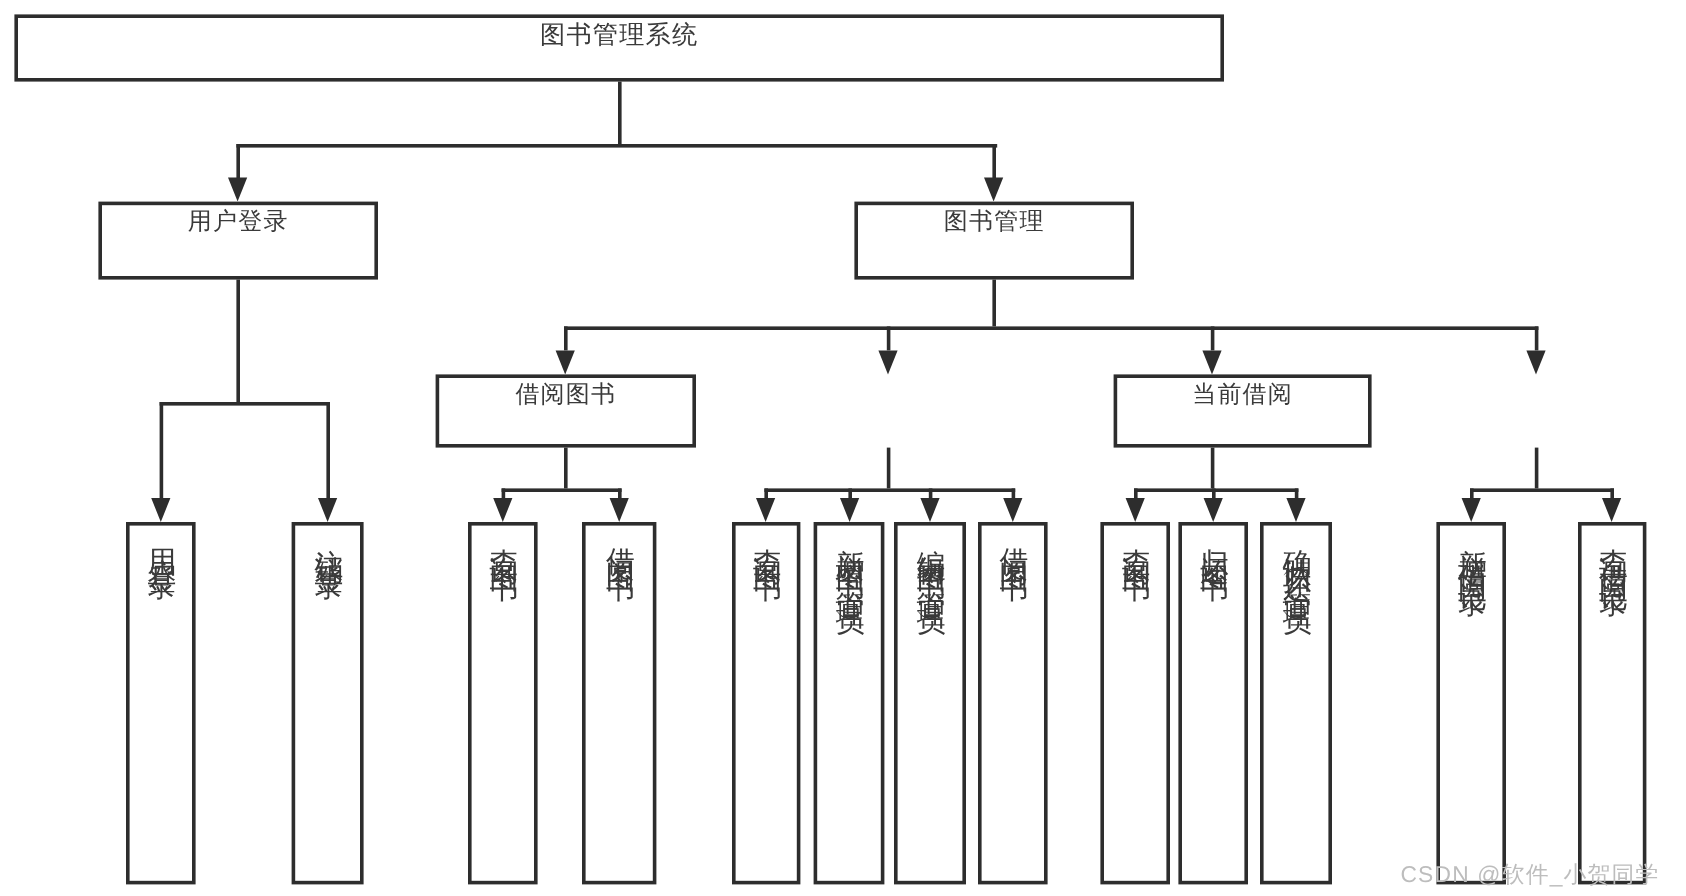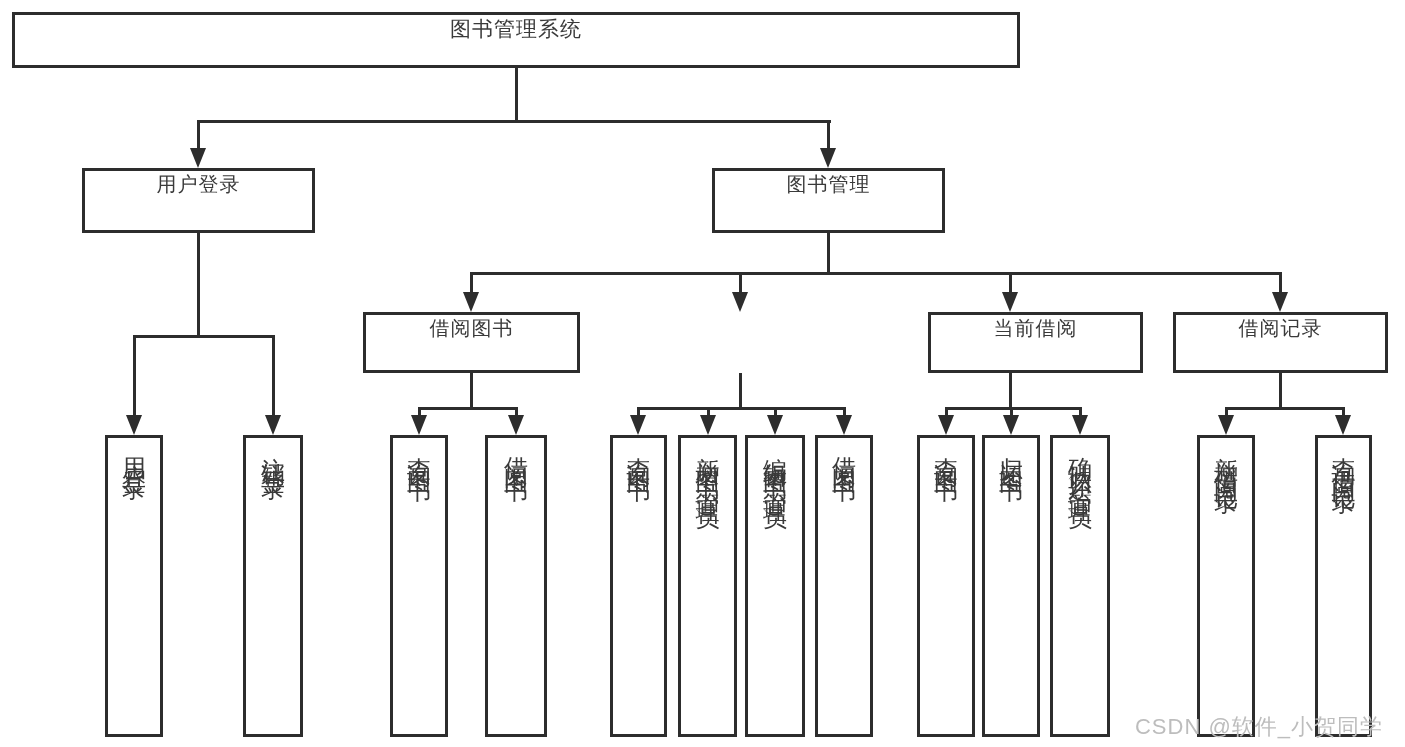--- a/index.html
+++ b/index.html
@@ -20,21 +20,21 @@
   }
   .vline { position:absolute; width:3px; background:#2d2d2d; }
   .hline { position:absolute; height:3px; background:#2d2d2d; }
   .arrow {
     position:absolute; width:0; height:0;
     border-left:8px solid transparent; border-right:8px solid transparent;
     border-top:20px solid #2d2d2d;
   }
   .watermark {
     position:absolute; right:22px; bottom:5px;
-    font-size:22px; color:#bdbdbd; letter-spacing:1px; white-space:nowrap;
+    font-size:19px; color:#bdbdbd; letter-spacing:1px; white-space:nowrap;
   }
 </style>
 </head>
 <body>
 
 <div class="canvas">
 
   <div class="box lv1" style="left:12px; top:12px; width:1008px; height:56px;">
     <span>图书管理系统</span>
   </div>
@@ -69,23 +69,20 @@
   <div class="vline" style="left:1009px; top:272px; height:20px;"></div>
   <div class="arrow" style="left:1002px; top:292px;"></div>
   <div class="vline" style="left:1279px; top:272px; height:20px;"></div>
   <div class="arrow" style="left:1272px; top:292px;"></div>
 
   <div class="box lv3" style="left:363px; top:312px; width:217px; height:61px;">
     <span>借阅图书</span>
   </div>
   <div class="box lv3" style="left:903px; top:312px; width:215px; height:61px;margin-left:25px;">
     <span>当前借阅</span>
-  </div>
-  <div class="box lv3" style="left:1173px; top:312px; width:215px; height:61px;">
-    <span>借阅记录</span>
   </div>
 
   <div class="vline" style="left:470px; top:373px; height:34px;"></div>
   <div class="hline" style="left:418px; top:407px; width:100px;"></div>
   <div class="vline" style="left:418px; top:407px; height:10px;"></div>
   <div class="arrow" style="left:411px; top:415px;"></div>
   <div class="vline" style="left:515px; top:407px; height:10px;"></div>
   <div class="arrow" style="left:508px; top:415px;"></div>
 
   <div class="vline" style="left:739px; top:373px; height:34px;"></div>

